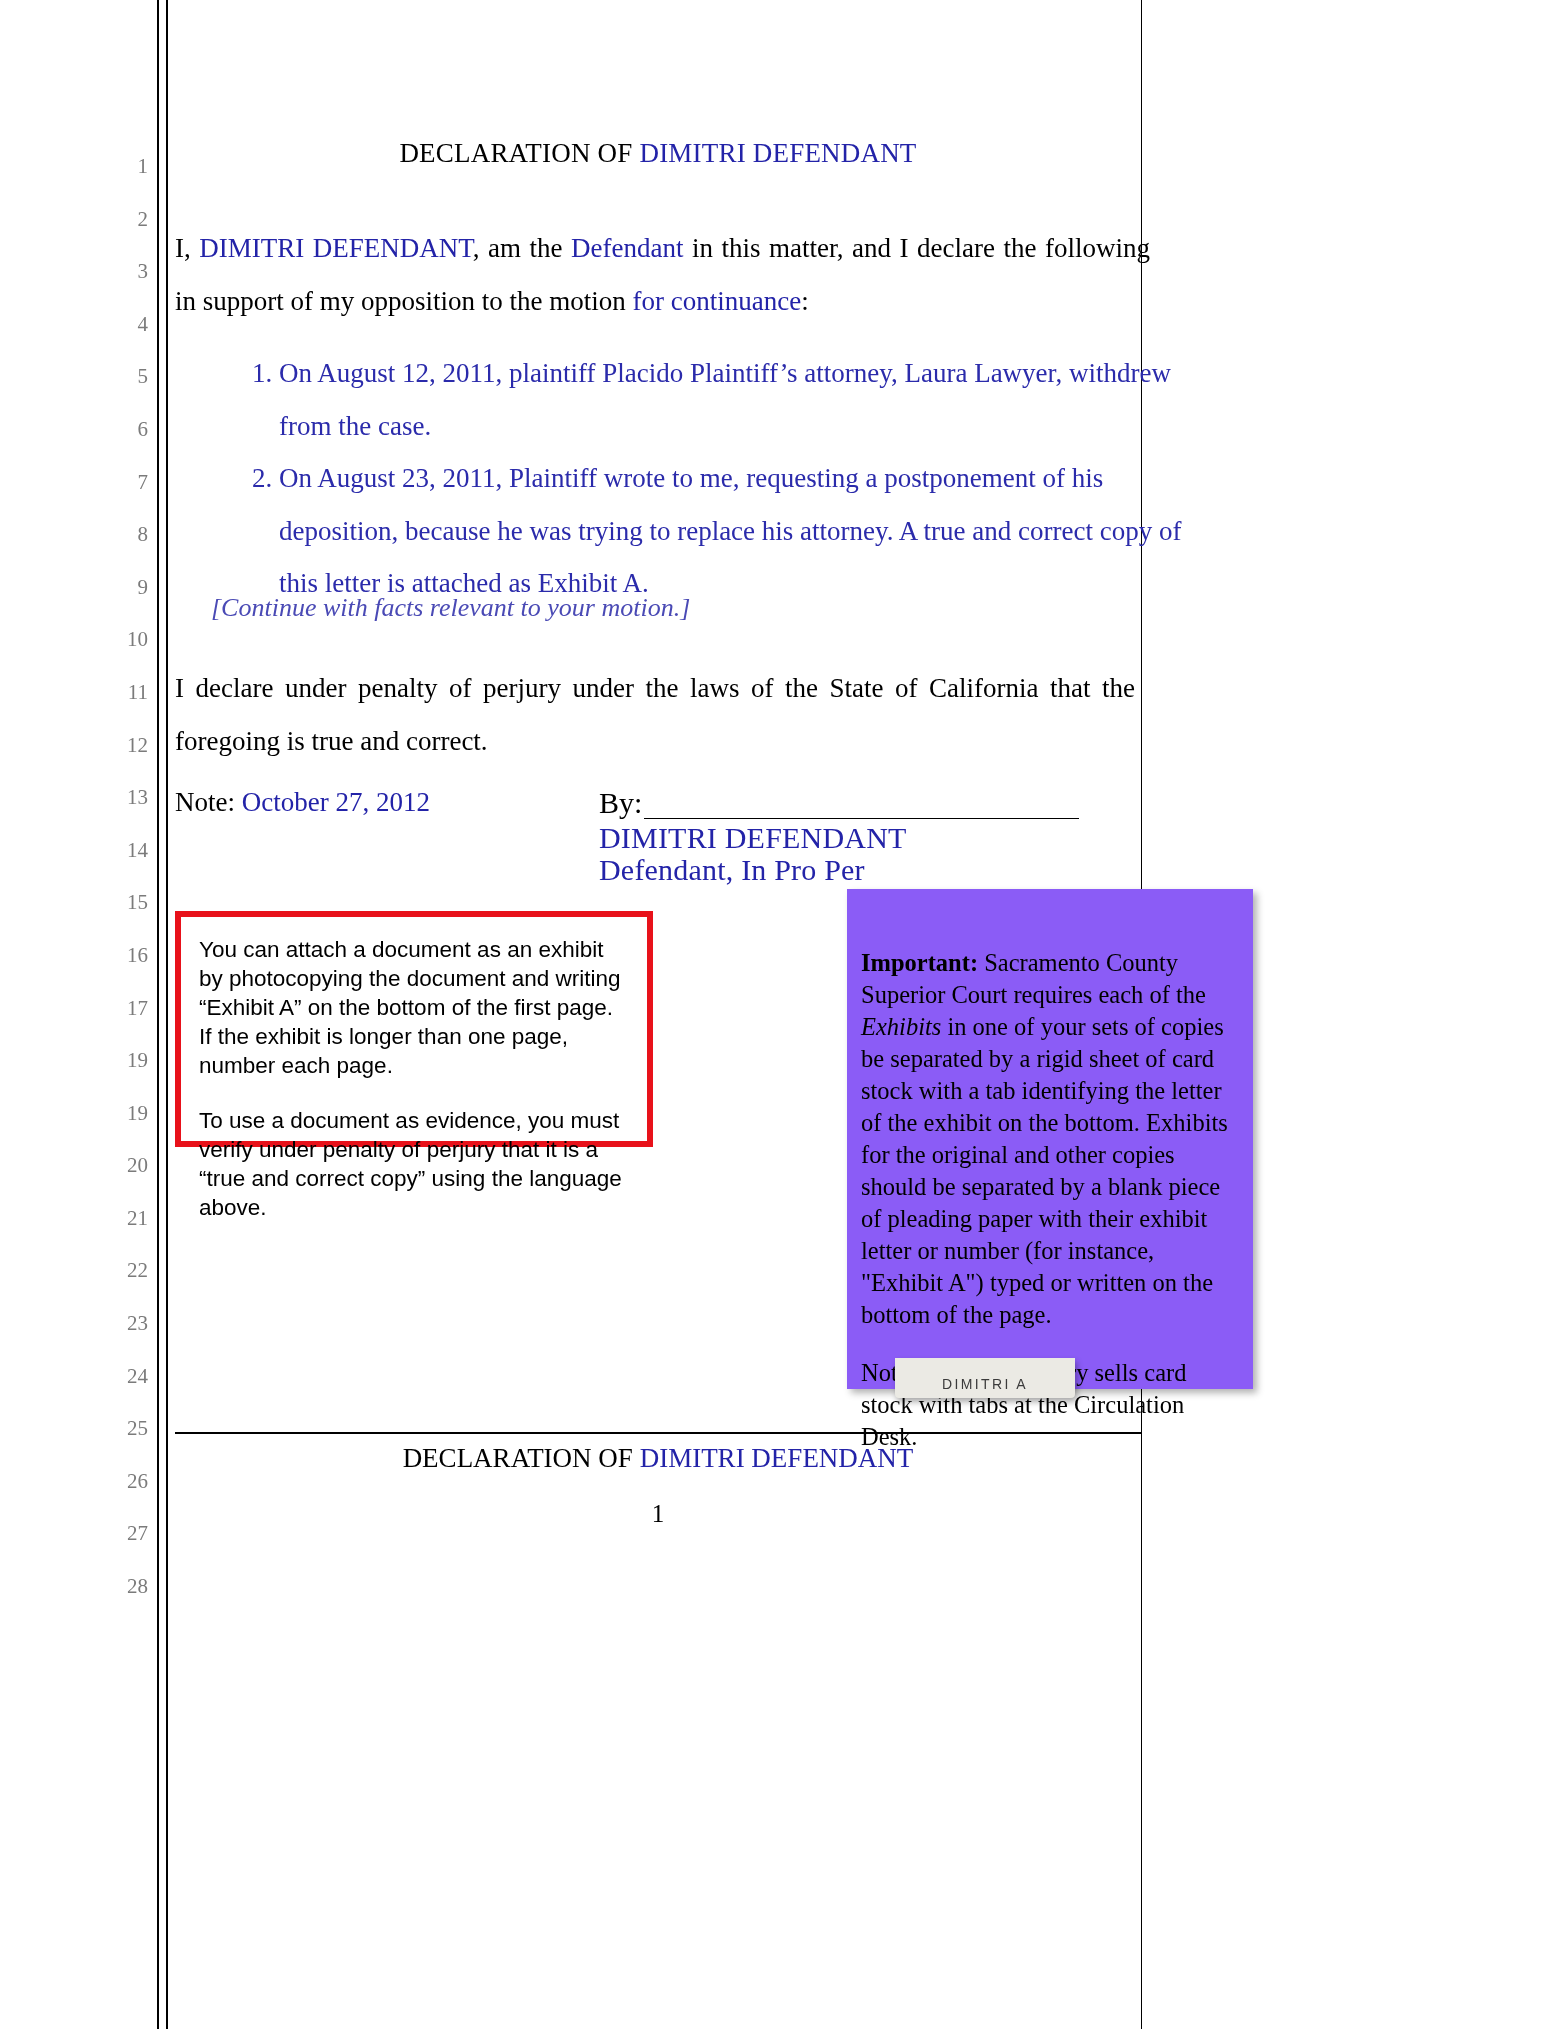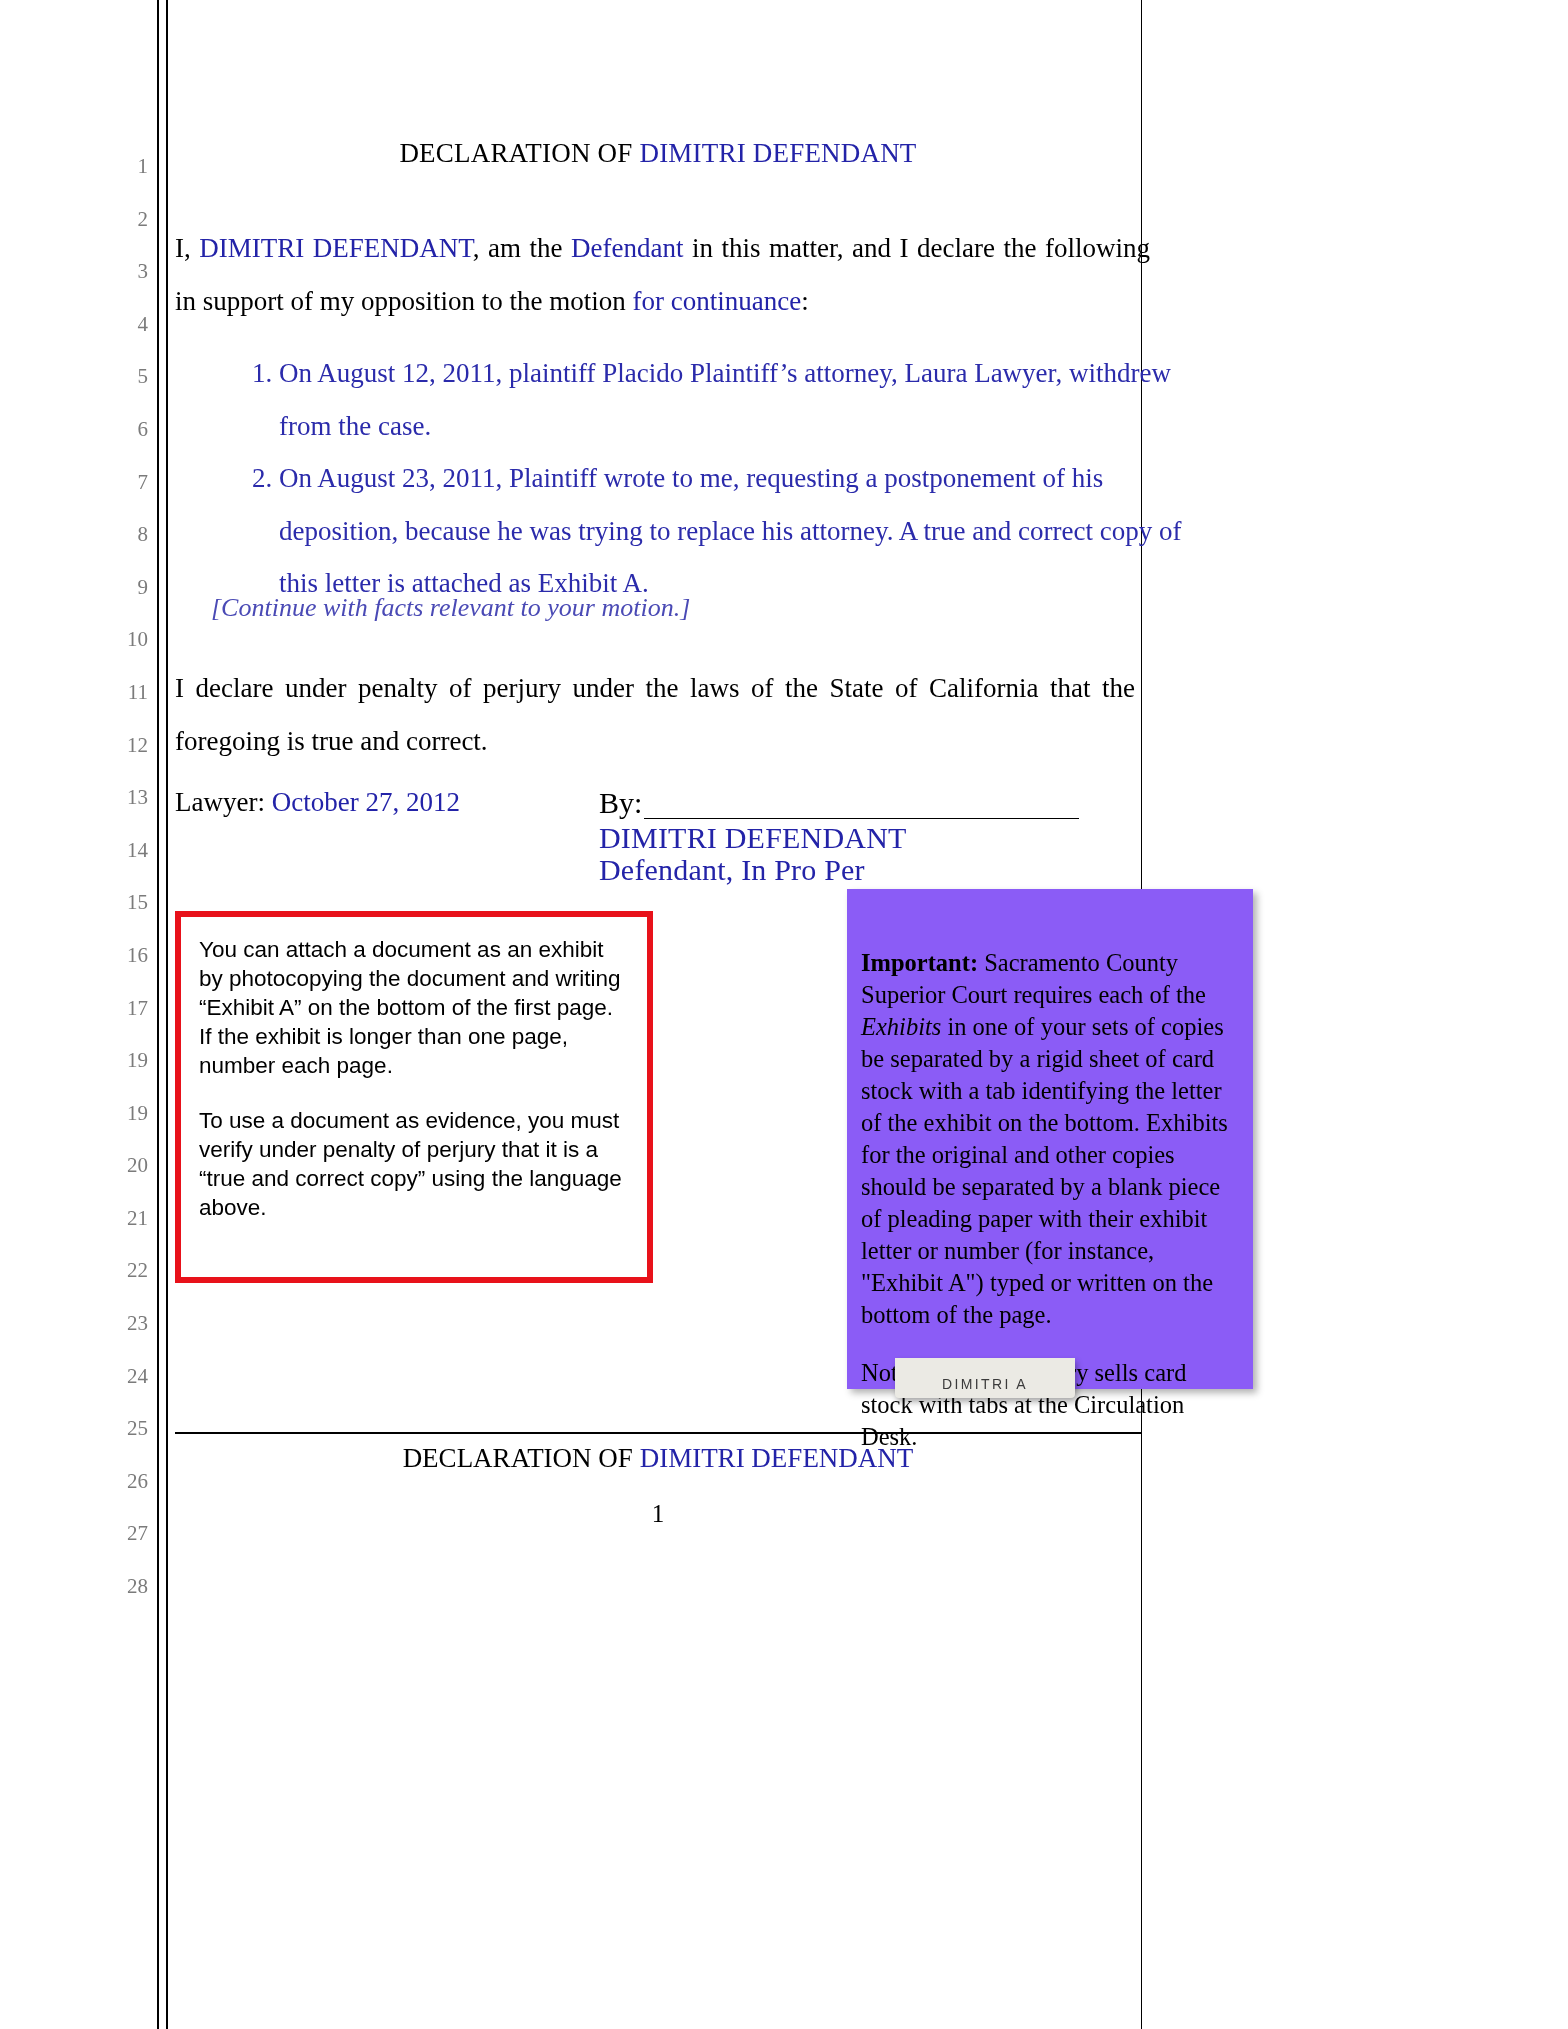--- a/index.html
+++ b/index.html
@@ -155,21 +155,21 @@
     color: #2323a8;
     letter-spacing: 0.2px;
   }
 
   
   .red-box {
     position: absolute;
     top: 911px;
     left: 0;
     width: 478px;
-    height: 372px;
+    height: 236px;
     border: 6px solid #e8111a;
     background: #ffffff;
     box-sizing: border-box;
     padding: 18px 20px 0 18px;
     font-family: "Liberation Sans", sans-serif;
     font-size: 22.5px;
     line-height: 29px;
     color: #000000;
   }
   .red-box p { margin: 0; }
@@ -291,21 +291,21 @@
     <ol class="facts" id="facts-list">
         <li>On August 12, 2011, plaintiff  Placido Plaintiff’s attorney, Laura Lawyer, withdrew from the case.</li>
         <li>On August 23, 2011, Plaintiff wrote to me, requesting a postponement of his deposition, because he was trying to replace his attorney. A true and correct copy of this letter is attached as Exhibit A.</li>
       </ol>
 
     <div class="continue-note">[Continue with facts relevant to your motion.]</div>
 
     <div class="body-para p-perjury">I declare under penalty of perjury under the laws of the State of California that the foregoing is true and correct.</div>
 
     <div class="dated-line">
-      <span>Lawyer: </span><span class="blue">October 27, 2012</span>
+      <span>Note: </span><span class="blue">October 27, 2012</span>
     </div>
 
     <div class="sign-block">
       <div class="sign-row">
         <span class="sign-by">By:</span>
         <span class="sign-rule"></span>
       </div>
       <div class="sign-name">DIMITRI DEFENDANT</div>
       <div class="sign-role">Defendant, In Pro Per</div>
     </div>

